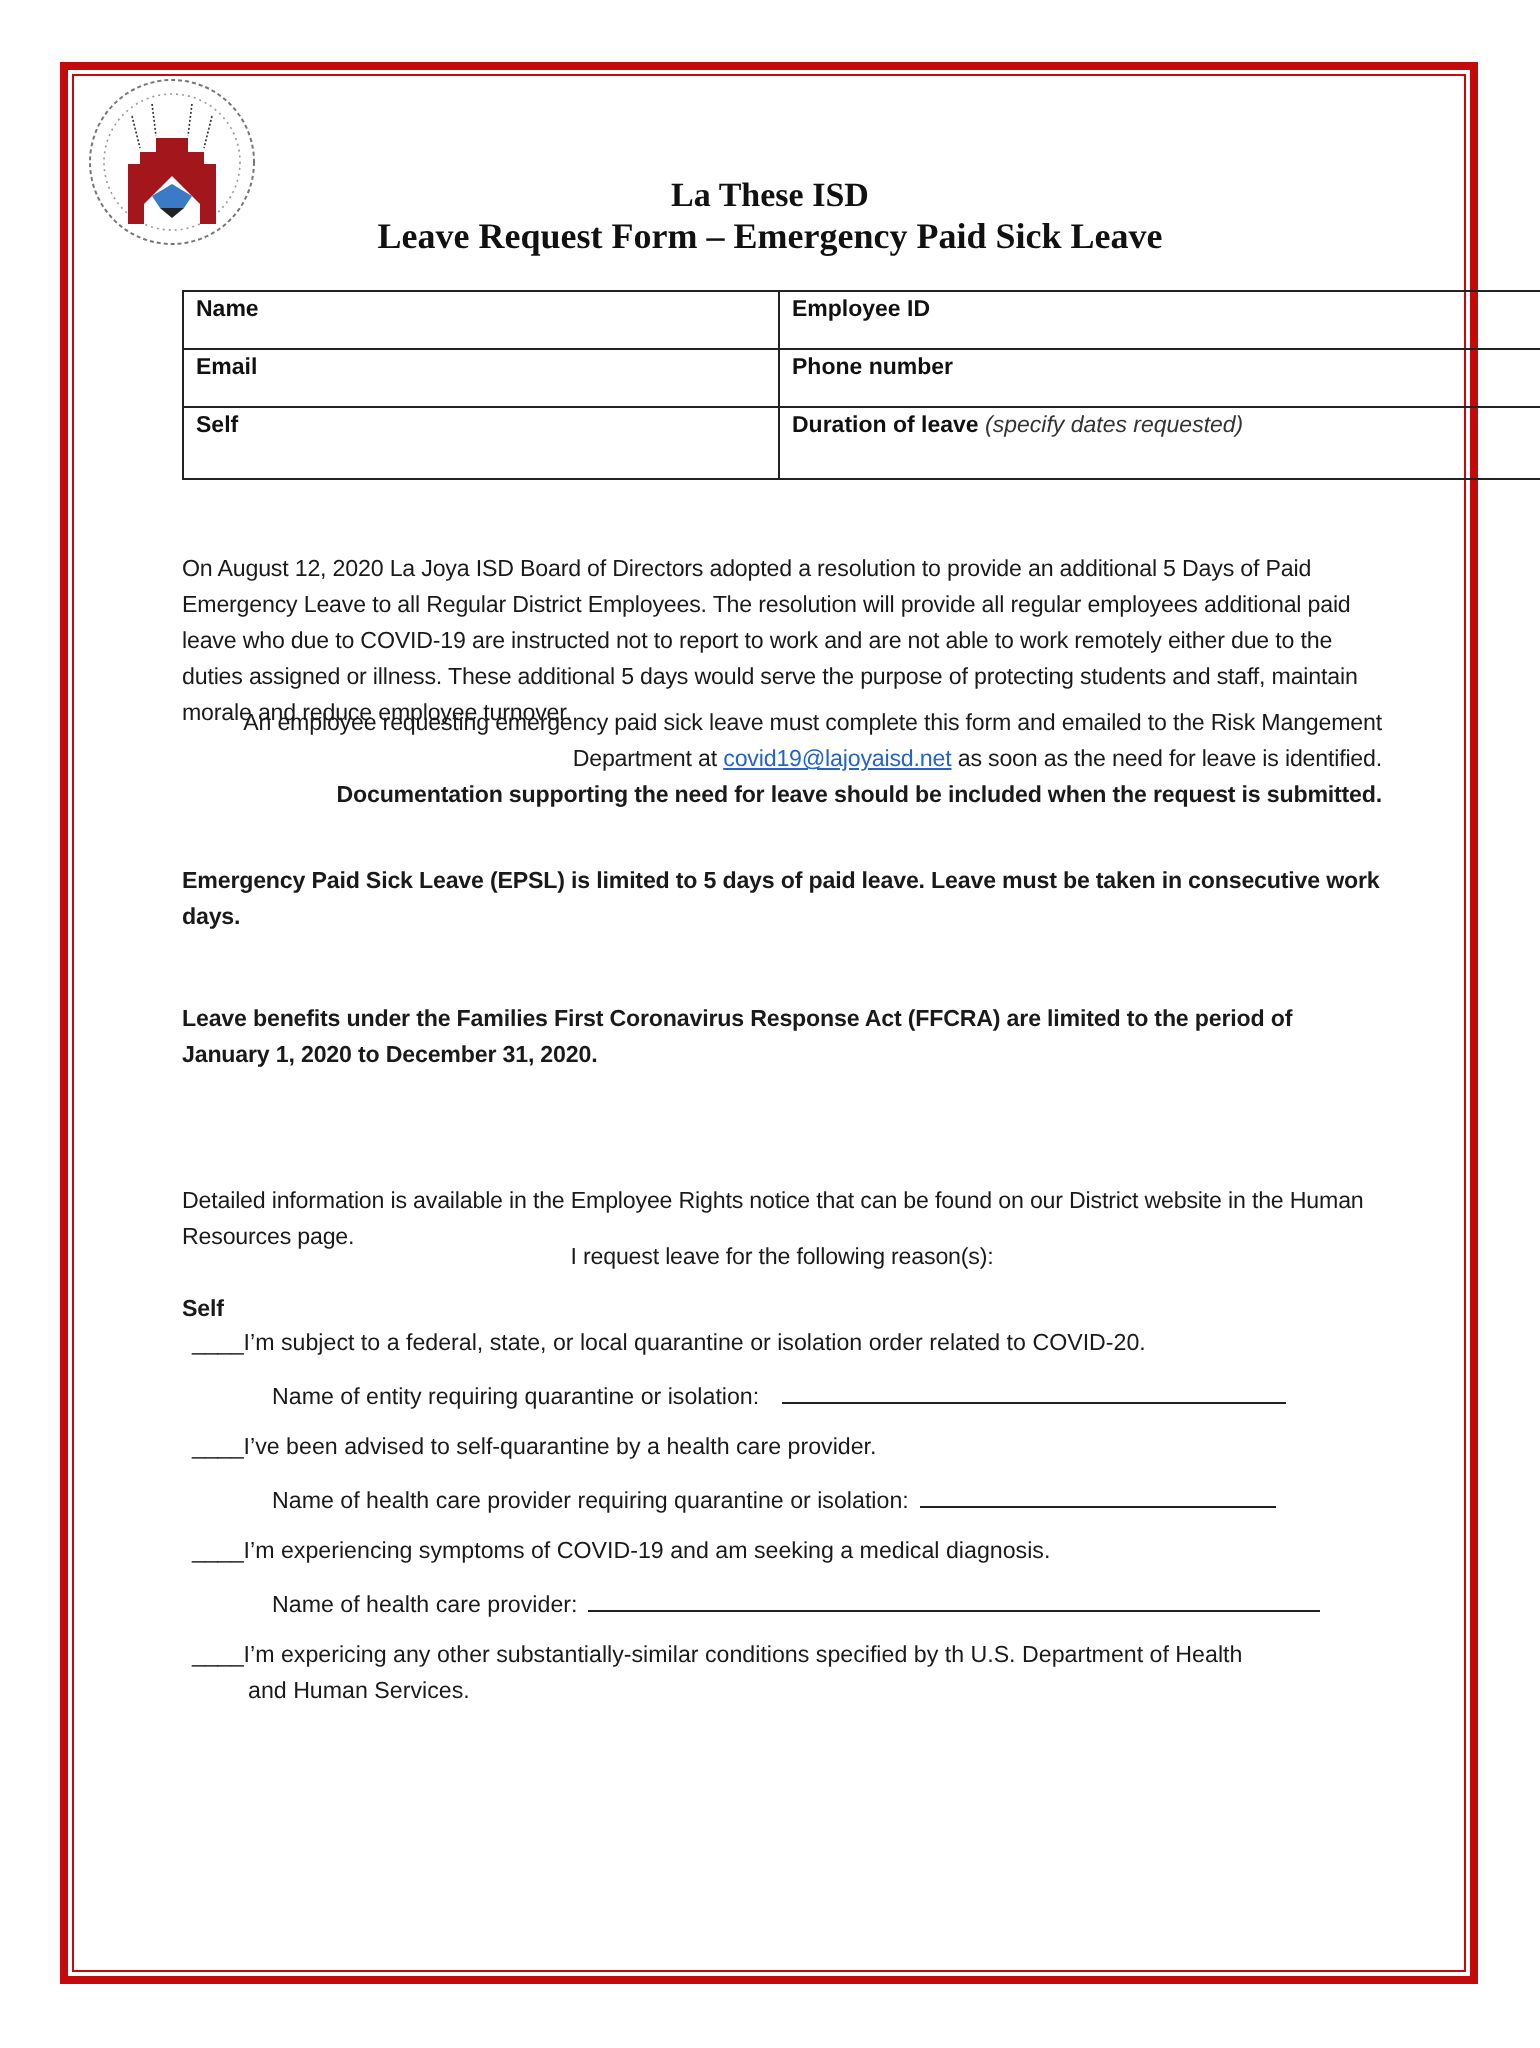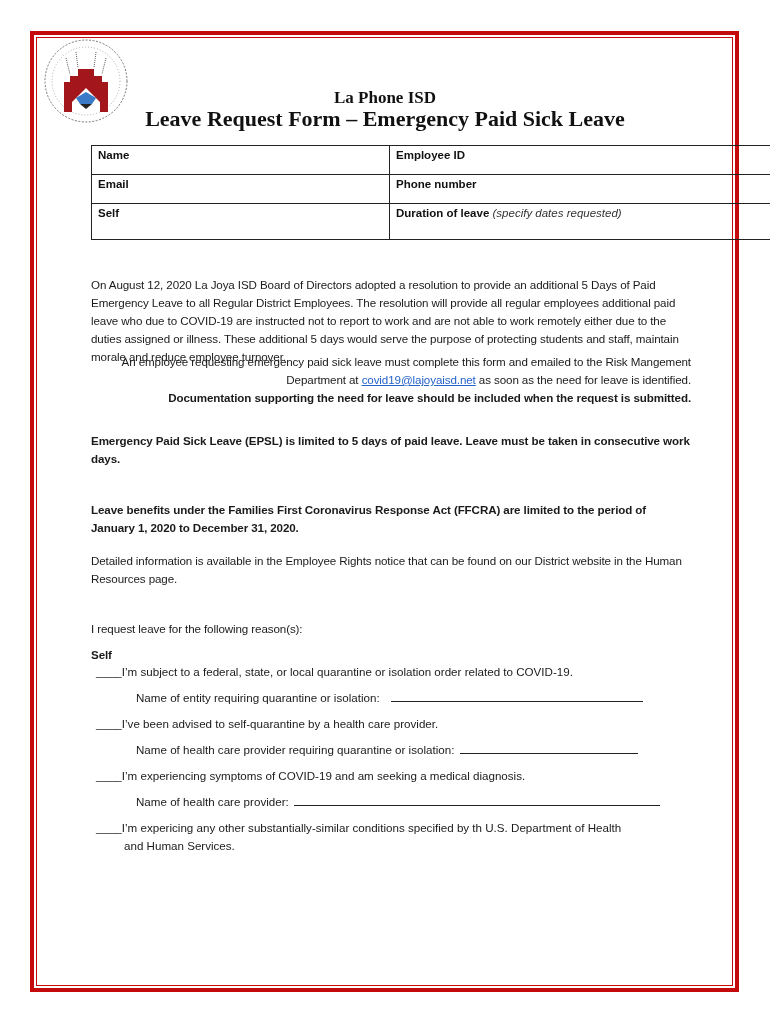--- a/index.html
+++ b/index.html
@@ -11,21 +11,21 @@
   .frame-inner {
     position: absolute; left: 36px; top: 37px; width: 697px; height: 949px;
     box-sizing: border-box; border: 1px solid #c40a0a;
   }
   .logo { position: absolute; left: 40px; top: 36px; width: 92px; height: 90px; }
   .title-block {
     position: absolute; left: 0; width: 770px; top: 88px; text-align: center;
     font-family: "Liberation Serif", "DejaVu Serif", serif; font-weight: bold; color: #111;
   }
   .title-line1 { font-size: 17px; line-height: 20px; }
-  .title-line2 { font-size: 22px; line-height: 21px; }
+  .title-line2 { font-size: 18px; line-height: 21px; }
   .info-table {
     position: absolute; left: 91px; top: 145px; width: 685px;
     border-collapse: collapse; font-family: "Liberation Sans", "DejaVu Sans", sans-serif;
     font-size: 11.5px; color: #111;
   }
   .info-table td {
     border: 1.5px solid #222; padding: 3px 6px 0 6px; vertical-align: top; box-sizing: border-box;
     font-weight: bold;
   }
   .info-table td.c1 { width: 298px; }
@@ -62,21 +62,21 @@
     <line x1="56" y1="16" x2="54" y2="32" stroke="#333" stroke-width="0.8" stroke-dasharray="1 1"></line>
     <line x1="26" y1="22" x2="30" y2="38" stroke="#333" stroke-width="0.8" stroke-dasharray="1 1"></line>
     <line x1="66" y1="22" x2="62" y2="38" stroke="#333" stroke-width="0.8" stroke-dasharray="1 1"></line>
     <path d="M24 76 L24 46 L30 46 L30 40 L38 40 L38 33 L54 33 L54 40 L62 40 L62 46 L68 46 L68 76 L60 76 L60 66 L46 52 L32 66 L32 76 Z" fill="#a3161c"></path>
     <path d="M36 62 L46 56 L56 62 L52 68 L40 68 Z" fill="#3b7ac7"></path>
     <path d="M40 68 L52 68 L46 73 Z" fill="#222"></path>
   </svg>
 </div>
 
 <div class="title-block">
-  <div class="title-line1">La Phone ISD</div>
+  <div class="title-line1">La These ISD</div>
   <div class="title-line2">Leave Request Form – Emergency Paid Sick Leave</div>
 </div>
 
 <table class="info-table">
   <tbody>
       <tr class="r">
     <td class="c1"><span>Name</span></td>
     <td><span>Employee ID</span></td>
   </tr>
   <tr class="r">
@@ -94,28 +94,28 @@
 
 <div class="text" style="top:353px;text-align:right;">
   <span> An employee requesting emergency paid sick leave must complete this form and emailed to the Risk Mangement Department at </span><a class="mail" href="#">covid19@lajoyaisd.net</a><span> as soon as the need for leave is identified.</span><br>
   <span class="b">Documentation supporting the need for leave should be included when the request is submitted.</span>
 </div>
 
 <div class="text b" style="top:432px;">Emergency Paid Sick Leave (EPSL) is limited to 5 days of paid leave. Leave must be taken in consecutive work days.</div>
 
 <div class="text b" style="top:501px;">Leave benefits under the Families First Coronavirus Response Act (FFCRA) are limited to the period of January 1, 2020 to December 31, 2020.</div>
 
-<div class="text" style="top:552px;">Detailed information is available in the Employee Rights notice that can be found on our District website in the Human Resources page.</div>
+<div class="text" style="top:592px;">Detailed information is available in the Employee Rights notice that can be found on our District website in the Human Resources page.</div>
 
-<div class="text" style="top:620px;">I request leave for the following reason(s):</div>
+<div class="text" style="top:620px;text-align:center;">I request leave for the following reason(s):</div>
 
 <div class="text b" style="top:646px;">Self</div>
 
 <div class="reason" style="top:663px;">
-  <span>____</span><span>I’m subject to a federal, state, or local quarantine or isolation order related to COVID-19.</span>
+  <span>____</span><span>I’m subject to a federal, state, or local quarantine or isolation order related to COVID-20.</span>
 </div>
 <div class="sub" style="top:689px;">
   <span>Name of entity requiring quarantine or isolation:</span>
   <span class="blank" style="width:252px; margin-left:8px;"></span>
 </div>
 
 <div class="reason" style="top:715px;">
   <span>____</span><span>I’ve been advised to self-quarantine by a health care provider.</span>
 </div>
 <div class="sub" style="top:741px;">

